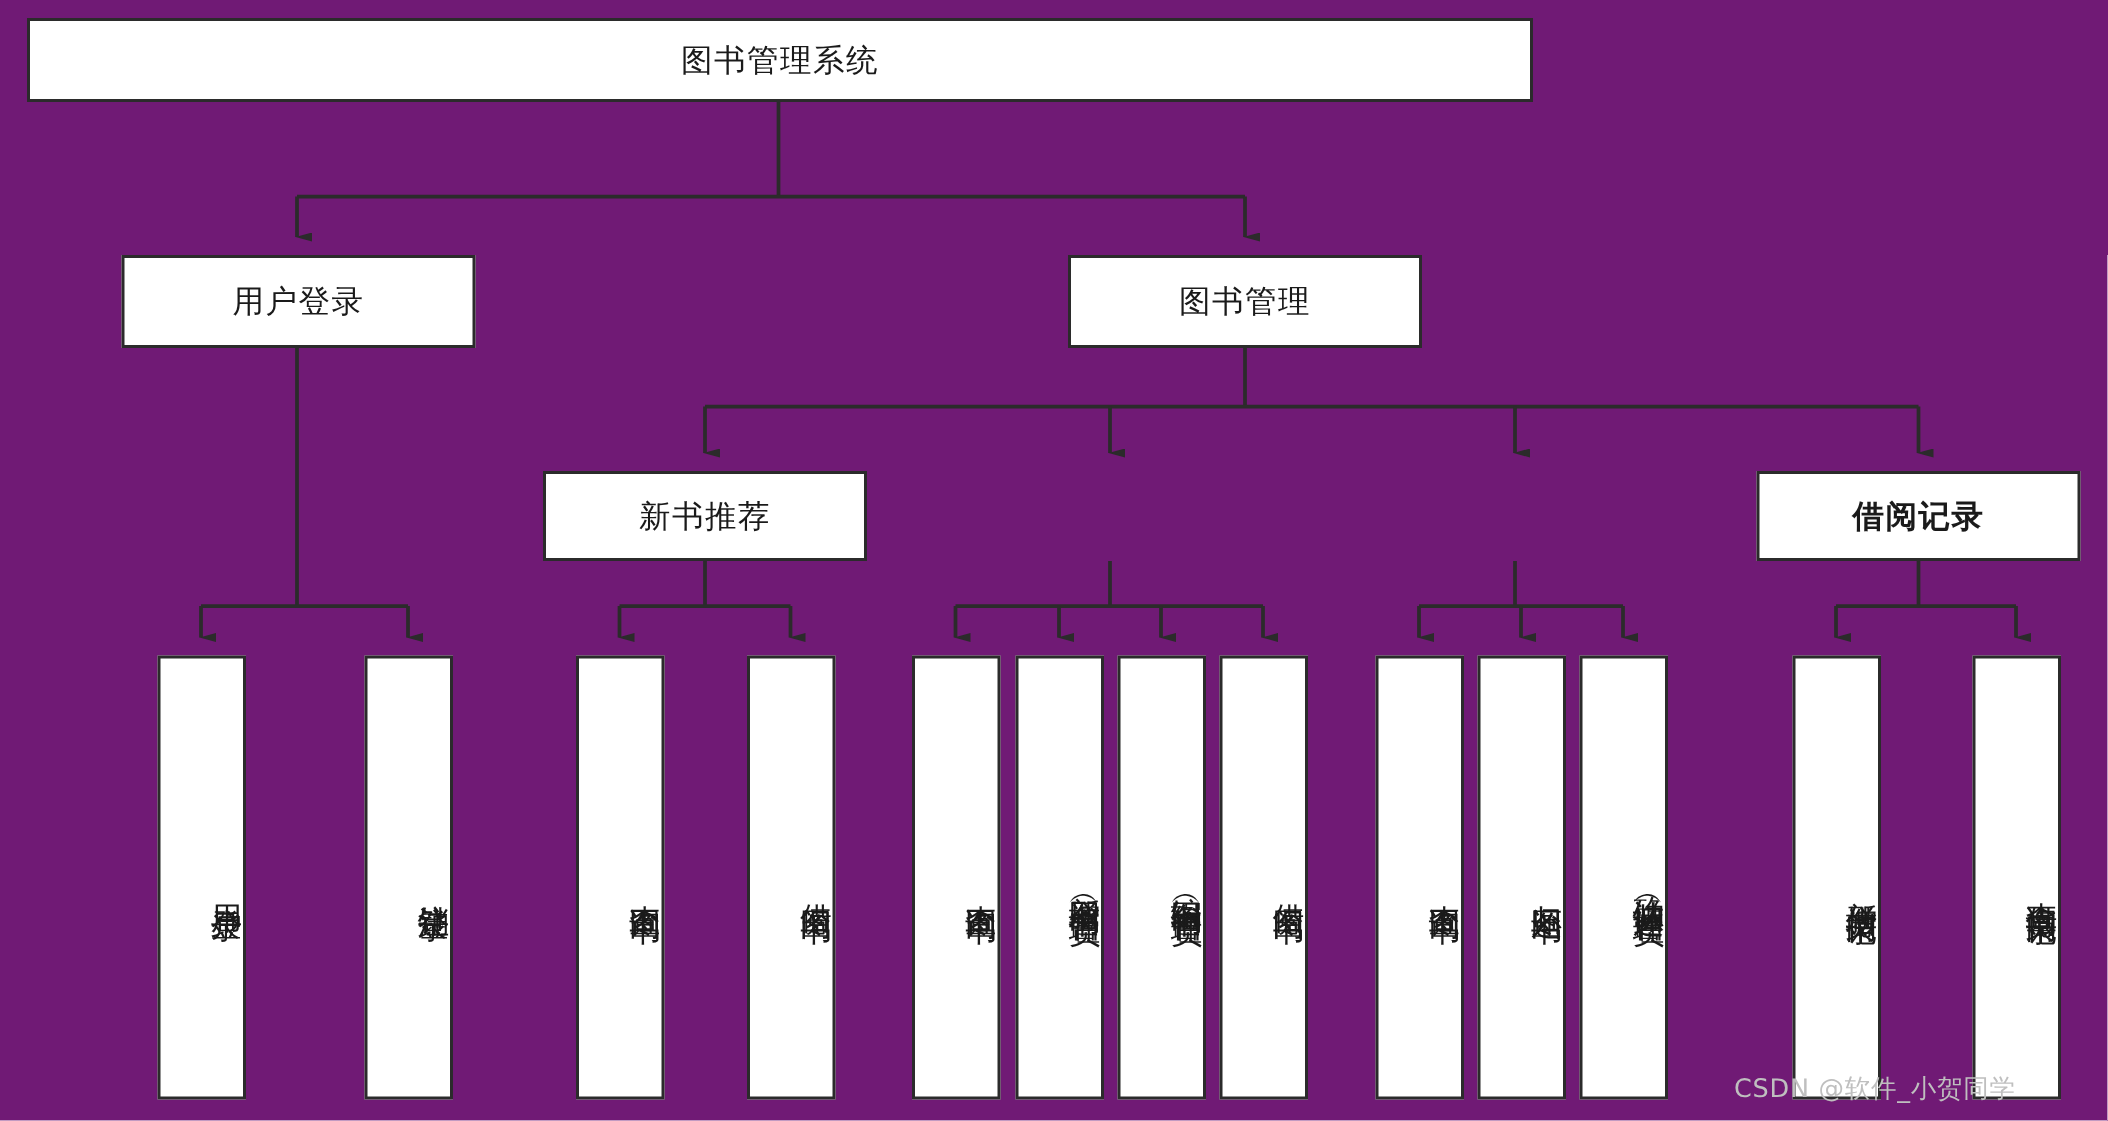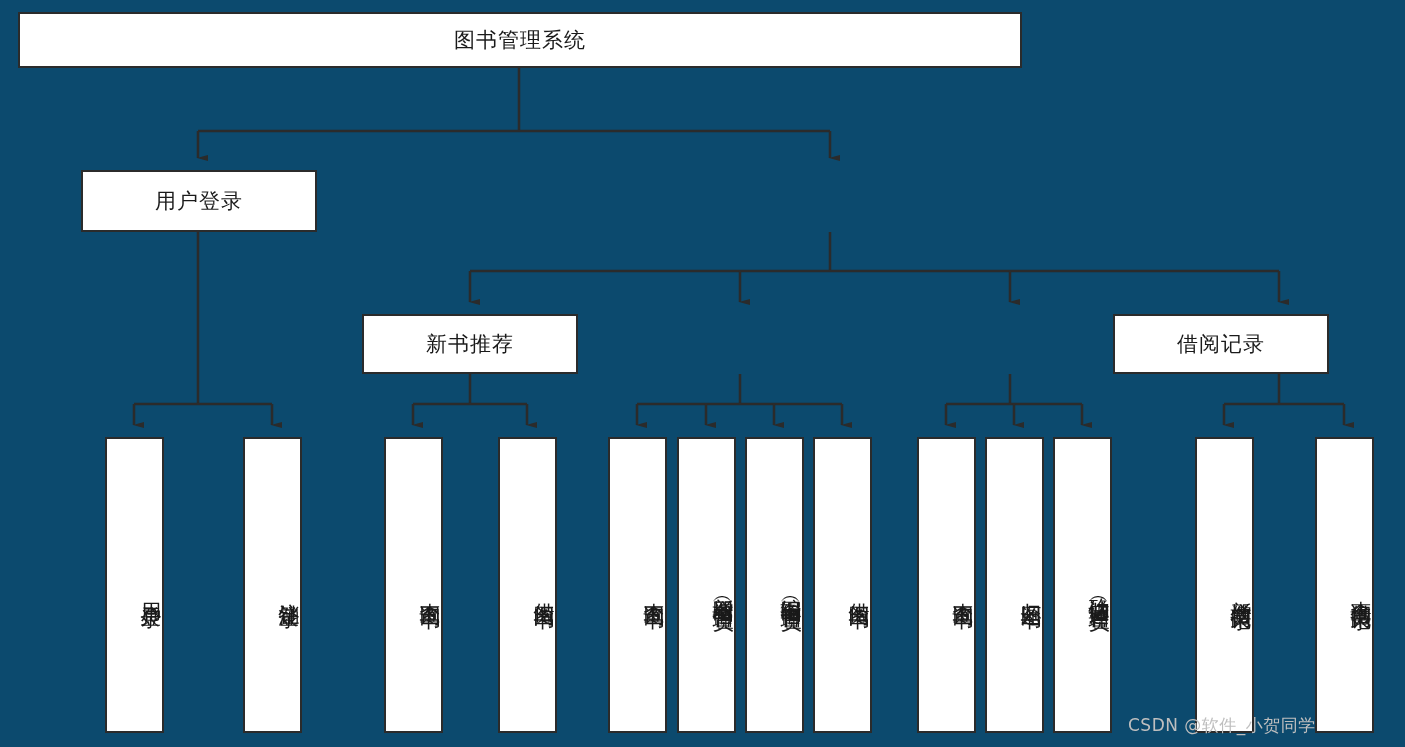--- a/index.html
+++ b/index.html
@@ -1,24 +1,24 @@
 <!DOCTYPE html>
 <html><head>
 <meta charset="utf-8">
 <style>
   html,body{margin:0;padding:0;background:#ffffff;}
   body{font-family:"DejaVu Sans","Liberation Sans",sans-serif;}
-  #canvas{position:relative;width:1405px;height:747px;background:#0c4a6e;overflow:hidden;}
+  #canvas{position:relative;width:1405px;height:747px;background:#701a75;overflow:hidden;}
   svg.wires{position:absolute;left:0;top:0;width:1405px;height:747px;pointer-events:none;}
   .node{position:absolute;box-sizing:border-box;border:2px solid #2b2b2b;background:#ffffff;
         display:flex;align-items:center;justify-content:center;color:#1a1a1a;}
   .node.h{font-size:21px;letter-spacing:1px;}
   .node.v{writing-mode:vertical-rl;text-orientation:upright;font-size:21px;letter-spacing:2px;
           padding-top:10px;align-items:flex-start;justify-content:center;line-height:1.06;}
-  .watermark{position:absolute;left:1128px;top:714px;font-size:17px;color:#bfbfbf;
+  .watermark{position:absolute;left:1156px;top:714px;font-size:17px;color:#bfbfbf;
              letter-spacing:0.5px;white-space:nowrap;}
 </style>
 </head>
 <body>
 
 <div id="canvas">
 
   <svg class="wires" viewBox="0 0 1405 747" xmlns="http://www.w3.org/2000/svg">
     <defs>
       <marker id="arw" markerWidth="10" markerHeight="12" refX="3" refY="10" orient="auto" markerUnits="userSpaceOnUse">
@@ -65,23 +65,24 @@
       <path d="M1279,374 L1279,404"></path>
       <path d="M1224,404 L1344,404"></path>
       <path d="M1224,404 L1224,425" marker-end="url(#arw)"></path>
       <path d="M1344,404 L1344,425" marker-end="url(#arw)"></path>
     </g>
   </svg>
 
   <div class="node h" style="left:18px;top:12px;width:1004px;height:56px;">图书管理系统</div>
 
   <div class="node h" style="left:81px;top:170px;width:236px;height:62px;">用户登录</div>
+  <div class="node h" style="left:712px;top:170px;width:236px;height:62px;">图书管理</div>
 
   <div class="node h" style="left:362px;top:314px;width:216px;height:60px;">新书推荐</div>
-  <div class="node h" style="left:1113px;top:314px;width:216px;height:60px;">借阅记录</div>
+  <div class="node h" style="left:1171px;top:314px;width:216px;height:60px;font-weight:bold;">借阅记录</div>
 
   <div class="node v" style="left:105px;top:437px;width:59px;height:296px;">用户登录</div>
   <div class="node v" style="left:243px;top:437px;width:59px;height:296px;">注销登录</div>
 
   <div class="node v" style="left:384px;top:437px;width:59px;height:296px;">查询图书</div>
   <div class="node v" style="left:498px;top:437px;width:59px;height:296px;">借阅图书</div>
 
   <div class="node v" style="left:608px;top:437px;width:59px;height:296px;">查询图书</div>
   <div class="node v" style="left:677px;top:437px;width:59px;height:296px;">新增图书（管理员）</div>
   <div class="node v" style="left:745px;top:437px;width:59px;height:296px;">编辑图书（管理员）</div>

